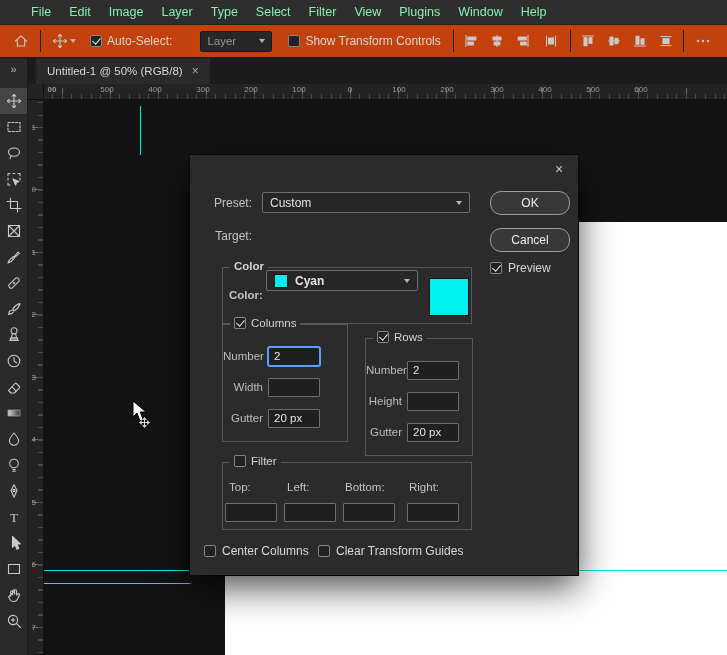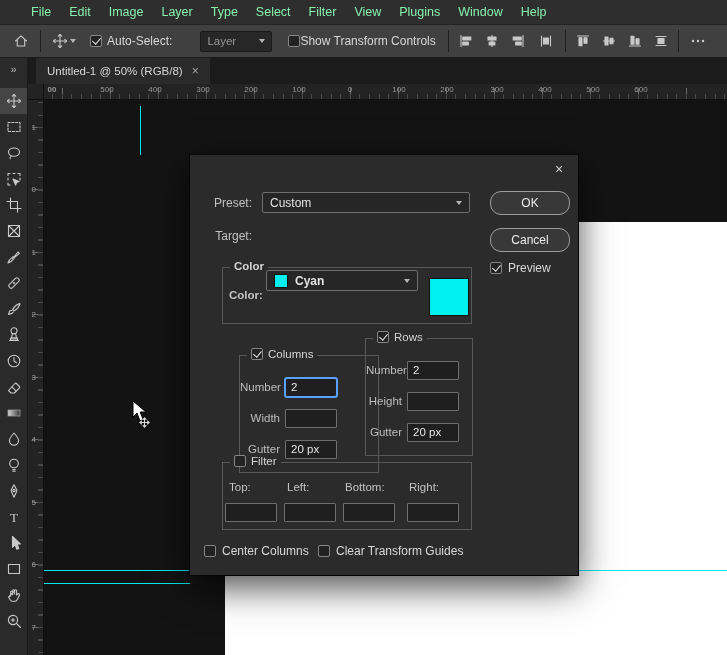--- a/index.html
+++ b/index.html
@@ -6,21 +6,21 @@
   #app{position:relative;width:727px;height:655px;overflow:hidden;background:#131313;
        font-family:"Liberation Sans",sans-serif;color:#dcdcdc;-webkit-font-smoothing:antialiased;}
 
   
   #menubar{position:absolute;left:0;top:0;width:727px;height:24px;background:#2e2e2e;
            display:flex;align-items:center;z-index:30;}
   .mitem{padding:0 9px;font-size:12.5px;color:#86efac;line-height:24px;cursor:default;}
   .mitem:first-child{margin-left:22px;}
 
   
-  #optionsbar{position:absolute;left:0;top:24px;width:727px;height:34px;background:#404040;
+  #optionsbar{position:absolute;left:0;top:24px;width:727px;height:34px;background:#c2410c;
               border-top:1px solid #232323;border-bottom:1px solid #1b1b1b;display:flex;align-items:center;z-index:30;box-sizing:border-box;}
   .ob-icon{width:18px;height:18px;display:inline-flex;align-items:center;justify-content:center;}
   .ob-sep{width:1px;height:22px;background:#1f1f1f;display:inline-block;}
   .ob-label{font-size:12px;color:#d6d6d6;}
   .caret{width:0;height:0;border-left:3.5px solid transparent;border-right:3.5px solid transparent;
          border-top:4px solid #b5b5b5;display:inline-block;}
   .ob-dd{height:19px;width:58px;background:#272727;border:1px solid #1a1a1a;border-radius:2px;
          display:inline-flex;align-items:center;justify-content:space-between;padding:0 6px;
          font-size:11.5px;color:#979797;}
 
@@ -134,21 +134,21 @@
         </svg>
       </span>
     <span class="caret" style="margin-left:1px"></span>
     <span class="cb on" style="margin-left:14px"></span>
     <span class="ob-label" style="margin-left:5px">Auto-Select:</span>
     <span class="ob-dd" style="margin-left:28px">
       <span>Layer</span>
       <span class="caret"></span>
     </span>
     <span class="cb" style="margin-left:16px"></span>
-    <span class="ob-label" style="">Show Transform Controls</span>
+    <span class="ob-label" style="margin-left:5px">Show Transform Controls</span>
     <span class="ob-sep" style="margin-left:12px"></span>
     <span class="ob-icon" style="margin-left:8px">
         <svg width="16" height="16" viewBox="0 0 16 16" fill="none" stroke="#c9c9c9" stroke-width="1.1" stroke-linecap="round" stroke-linejoin="round">
           <path d="M3 2.5v11"></path>
           <rect x="4.8" y="4" width="8" height="3" fill="#c9c9c9"></rect>
           <rect x="4.8" y="9" width="5.5" height="3" fill="#c9c9c9"></rect>
         </svg>
       </span>
     <span class="ob-icon" style="margin-left:8px">
         <svg width="16" height="16" viewBox="0 0 16 16" fill="none" stroke="#c9c9c9" stroke-width="1.1" stroke-linecap="round" stroke-linejoin="round">
@@ -409,21 +409,21 @@
       <span class="legend">Color</span>
       <span class="mlabel" style="left:6px;top:21px;">Color:</span>
       <div class="dd" style="left:43px;top:2px;width:152px;">
         <span id="color-chip" style="width: 12px; height: 12px; display: inline-block; margin-right: 7px; border: 1px solid rgb(17, 17, 17); background: rgb(0, 239, 239);"></span>
         <span>Cyan</span>
         <span class="caret"></span>
       </div>
       <div id="big-swatch" style="position: absolute; left: 206px; top: 10px; width: 38px; height: 36px; border: 1px solid rgb(16, 16, 16); background: rgb(0, 239, 239);"></div>
     </div>
 
-    <div class="group" style="left:32px;top:200px;width:140px;height:118px;margin-left:17px;">
+    <div class="group" style="left:32px;top:169px;width:126px;height:118px;">
       <span class="legend">
         <span class="cb on"></span>
         <span>Columns</span>
       </span>
       <div class="frow" style="top:21px;">
         <span class="flabel">Number</span>
         <input class="fin focused" readonly="" value="2" style="">
       </div>
       <div class="frow" style="top:52px;">
         <span class="flabel">Width</span>

